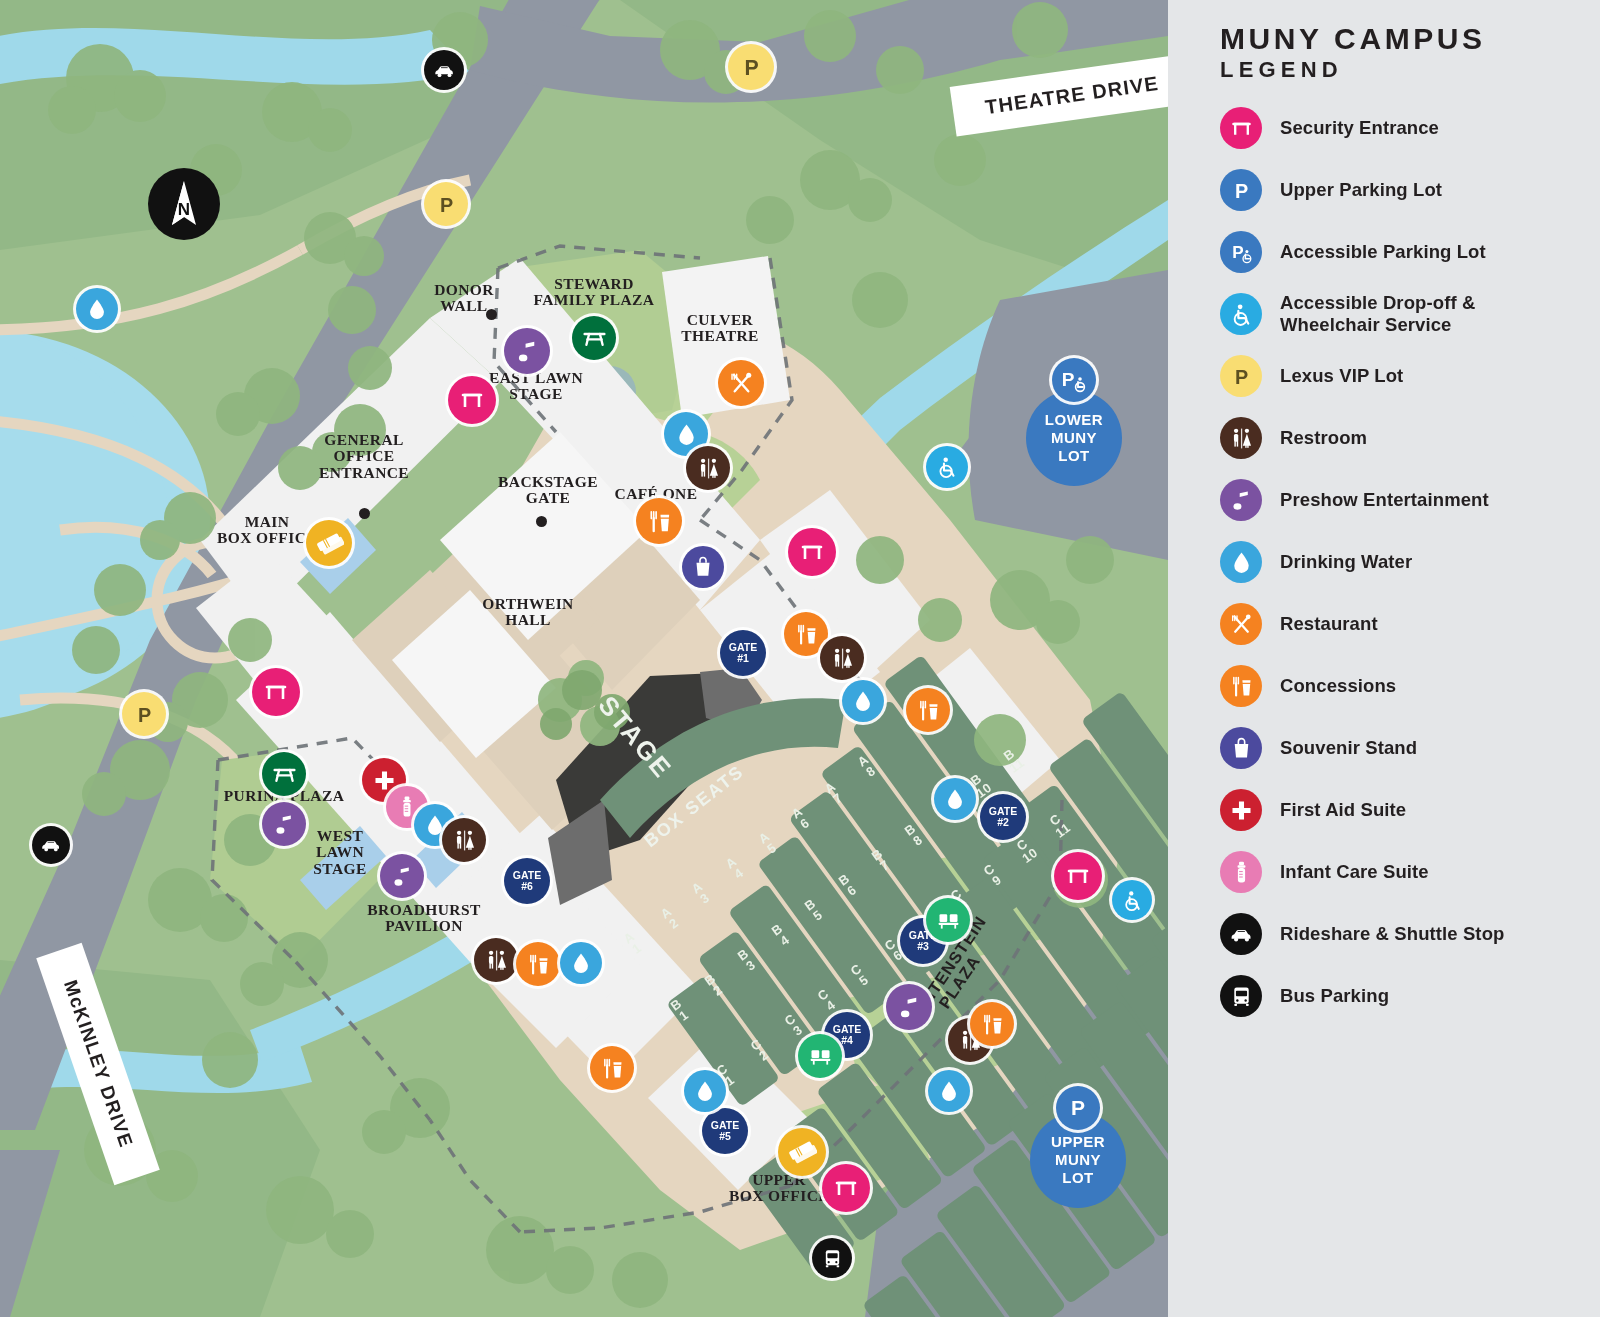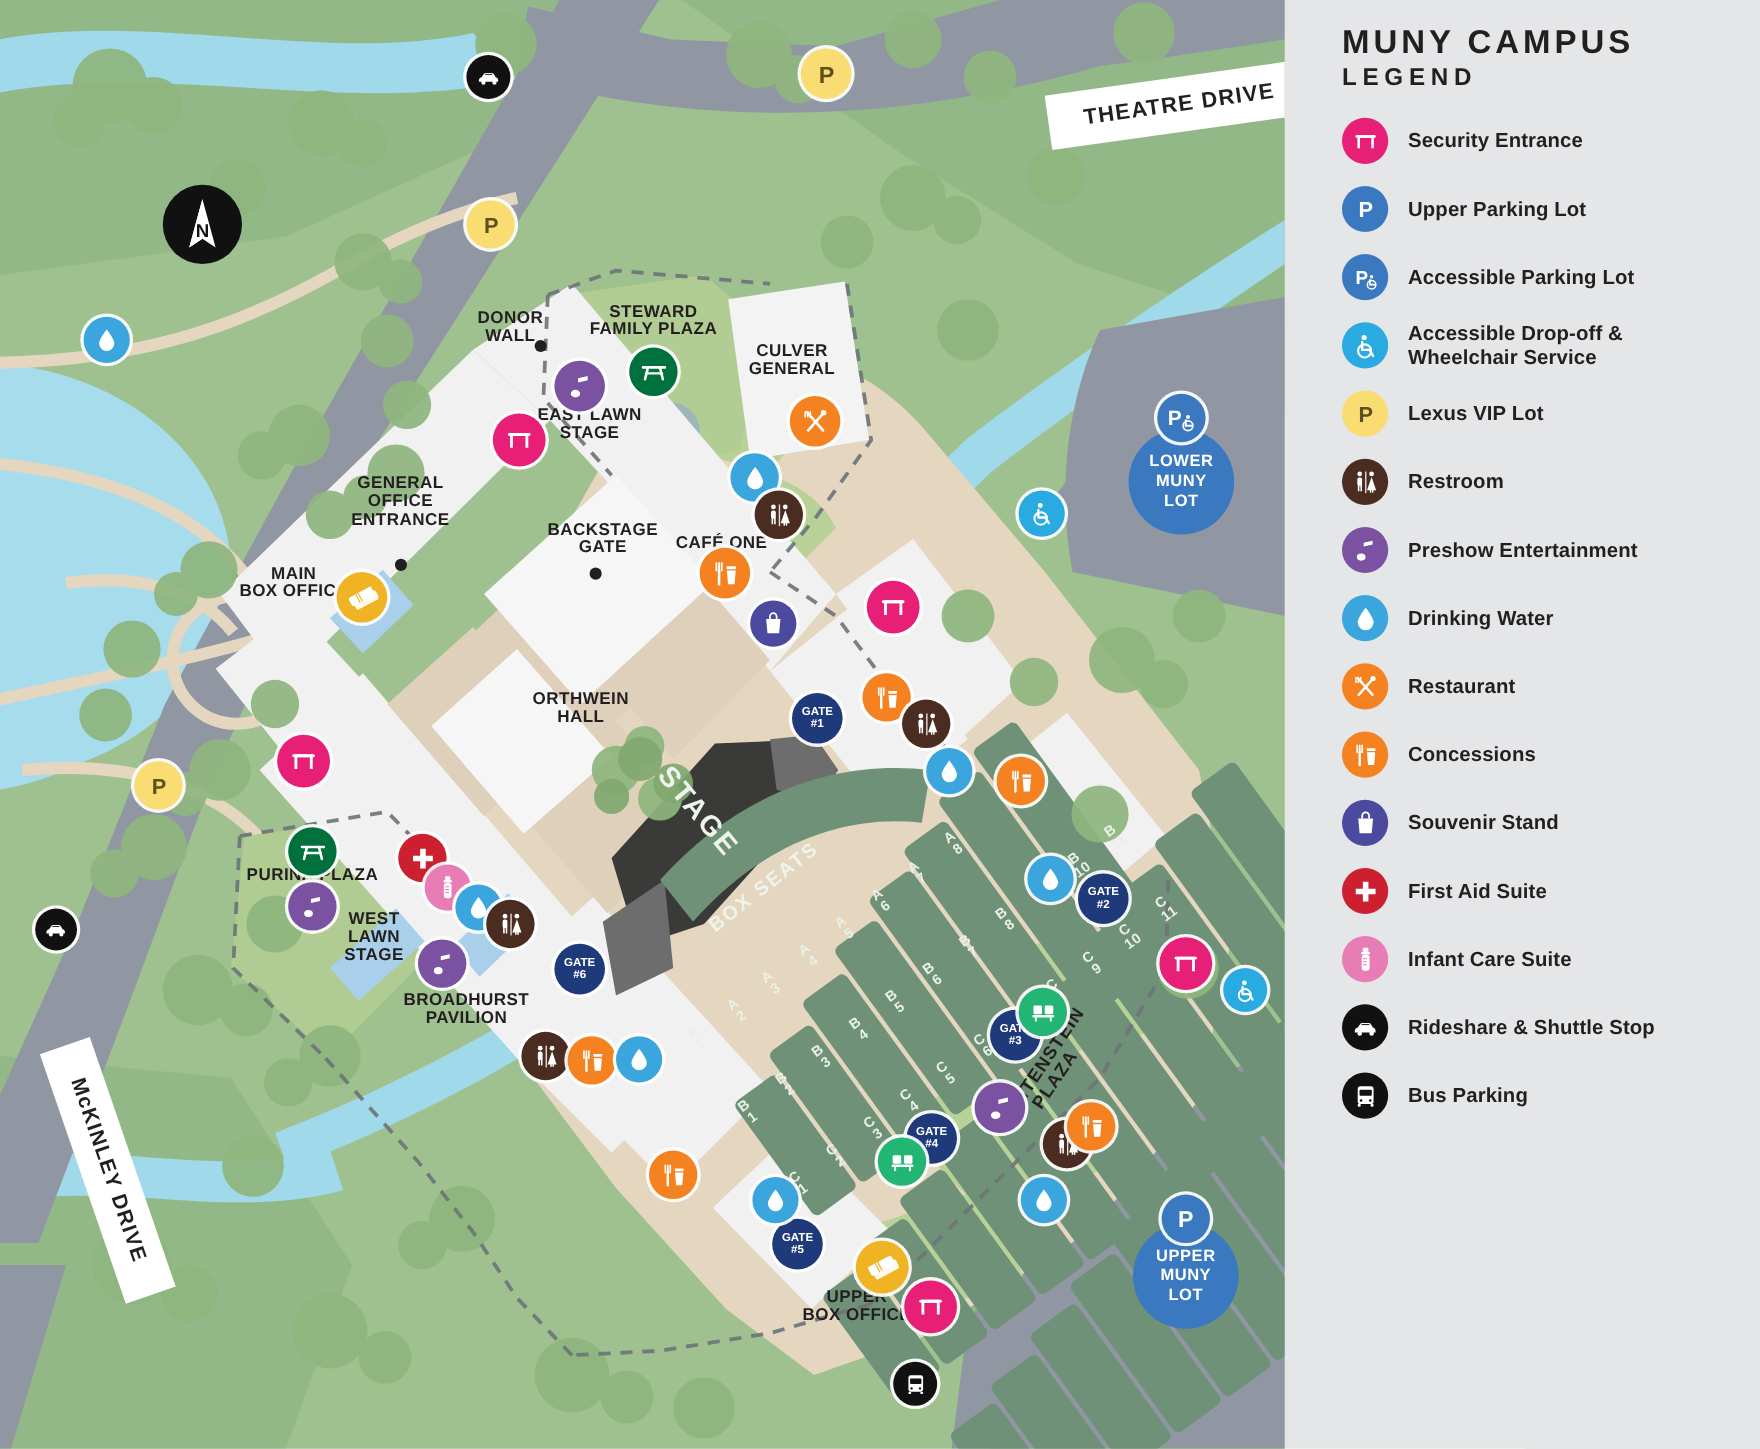--- a/index.html
+++ b/index.html
@@ -12,21 +12,21 @@
 
   
   .pin{position:absolute;border-radius:50%;display:flex;align-items:center;justify-content:center;
        box-shadow:0 0 0 3px rgba(255,255,255,.92);box-sizing:border-box;}
   .pin svg{display:block;}
   .pin.plain{box-shadow:none;}
 
   
   .mlabel{position:absolute;font-family:"Liberation Sans",sans-serif;font-weight:700;
           color:#231f20;letter-spacing:.4px;line-height:1.06;text-align:center;white-space:pre-line;}
-  .mlabel.l15{font-size:15.5px;}
+  .mlabel.l15{font-size:15.5px;font-family:Liberation Serif, serif;}
   .mlabel.l16{font-size:16.5px;}
   .dot{position:absolute;width:11px;height:11px;border-radius:50%;background:#231f20;}
 
   .gate{position:absolute;width:46px;height:46px;border-radius:50%;background:#1f3a7a;
         color:#fff;font-size:10.5px;font-weight:700;line-height:1.08;display:flex;
         align-items:center;justify-content:center;text-align:center;white-space:pre-line;
         box-shadow:0 0 0 3px rgba(255,255,255,.92);}
 
   .lotbubble{position:absolute;border-radius:50%;background:#3a79c0;color:#fff;
              display:flex;align-items:center;justify-content:center;text-align:center;
@@ -369,36 +369,36 @@
     <div class="bigwhite" style="left:634px;top:796px;font-size:18px;transform:rotate(-38deg);">BOX SEATS</div>
     <div class="mlabel l16" style="left:858px;top:960px;width:190px;transform:rotate(-56deg);letter-spacing:1px;">LICHTENSTEIN PLAZA</div>
 
     <div class="mlabel l15" style="left:418px;top:282px;width:92px;">DONOR
 WALL</div>
     <div class="dot" style="left:486px;top:309px;"></div>
 
     <div class="mlabel l15" style="left:514px;top:276px;width:160px;">STEWARD
 FAMILY PLAZA</div>
     <div class="mlabel l15" style="left:664px;top:312px;width:112px;">CULVER
-GENERAL</div>
+THEATRE</div>
     <div class="mlabel l15" style="left:478px;top:370px;width:116px;">EAST LAWN
 STAGE</div>
     <div class="mlabel l15" style="left:308px;top:432px;width:112px;">GENERAL
 OFFICE
 ENTRANCE</div>
     <div class="dot" style="left:359px;top:508px;"></div>
 
     <div class="mlabel l15" style="left:496px;top:474px;width:104px;text-align:center;">BACKSTAGE
 GATE</div>
     <div class="dot" style="left:536px;top:516px;"></div>
 
     <div class="mlabel l15" style="left:608px;top:486px;width:96px;">CAFÉ ONE</div>
     <div class="mlabel l15" style="left:208px;top:514px;width:118px;">MAIN
 BOX OFFICE</div>
-    <div class="mlabel l15" style="left:472px;top:628px;width:112px;">ORTHWEIN
+    <div class="mlabel l15" style="left:472px;top:596px;width:112px;">ORTHWEIN
 HALL</div>
     <div class="mlabel l15" style="left:222px;top:788px;width:124px;">PURINA PLAZA</div>
     <div class="mlabel l15" style="left:300px;top:828px;width:80px;">WEST
 LAWN
 STAGE</div>
     <div class="mlabel l15" style="left:362px;top:902px;width:124px;">BROADHURST
 PAVILION</div>
     <div class="mlabel l15" style="left:716px;top:1172px;width:126px;">UPPER
 BOX OFFICE</div>
 

